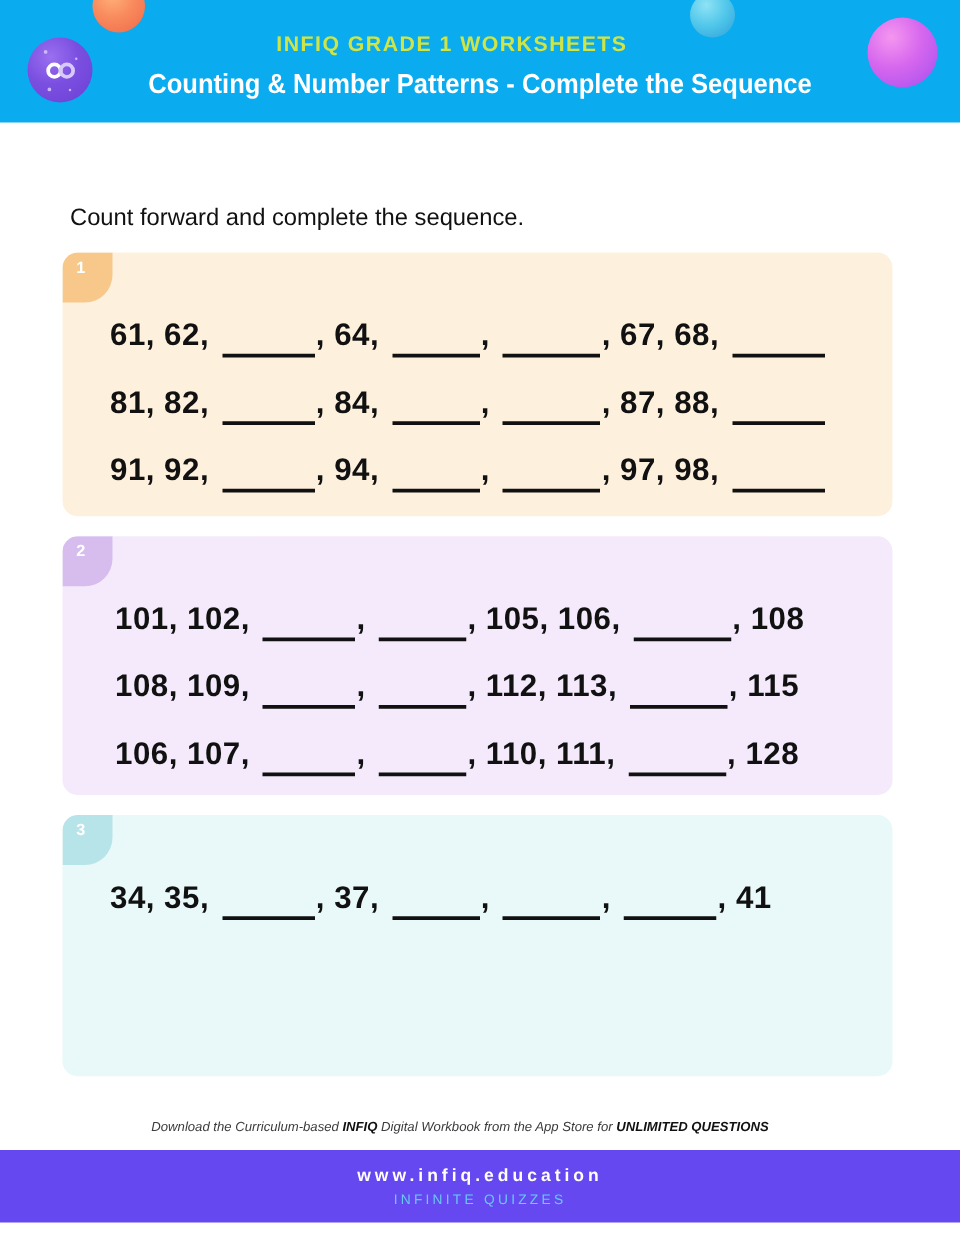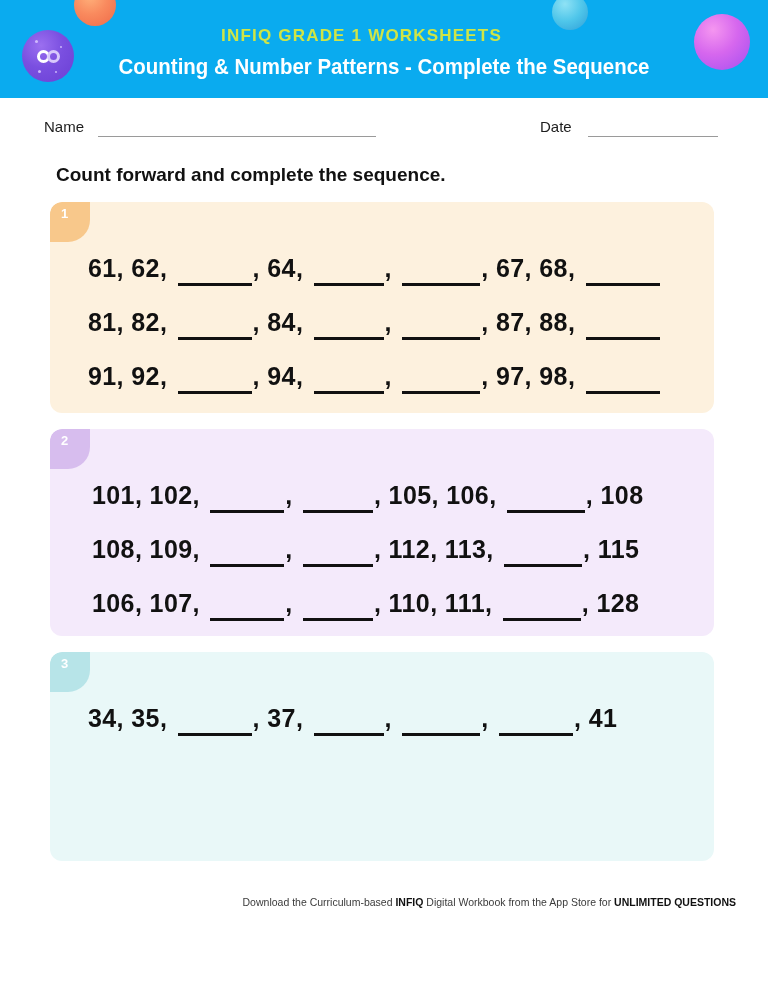--- a/index.html
+++ b/index.html
@@ -161,21 +161,21 @@
   .name-line   { left: 98px; width: 278px; }
   .date-label  { left: 540px; }
   .date-line   { left: 588px; width: 130px; }
 
   
   .instruction {
     position: absolute;
     left: 56px;
     top: 164px;
     font-family: "Liberation Sans", sans-serif;
-    font-weight: bold;
+    font-weight: normal;
     font-size: 19px;
     color: #111111;
     white-space: nowrap;
   }
 
   
   .panel {
     position: absolute;
     left: 50px;
     width: 664px;
@@ -255,25 +255,26 @@
   .blank-w1 { width: 74px; }
   .blank-w2 { width: 70px; }
   .blank-w3 { width: 78px; }
 
   
   .footer-note {
     position: absolute;
     left: 0;
     top: 896px;
     width: 736px;
-    text-align: right;
+    text-align: center;
     font-family: "Liberation Sans", sans-serif;
     font-size: 10.5px;
     color: #3b3b3b;
     white-space: nowrap;
+    font-style: italic;
   }
   .footer-note b { font-weight: bold; color: #111111; }
 
   .footer-bar {
     position: absolute;
     left: 0;
     top: 920px;
     width: 768px;
     height: 58px;
     background: #6548ef;
@@ -322,26 +323,20 @@
         <div class="logo-ring second"></div>
       </div>
     </div>
 
     <div class="header-inner">
       <div class="wk-title">INFIQ GRADE 1 WORKSHEETS</div>
       <div class="wk-subtitle">Counting &amp; Number Patterns - Complete the Sequence</div>
     </div>
   </div>
 
-  <div class="namedate">
-    <div class="nd-label name-label">Name</div>
-    <div class="nd-line name-line"></div>
-    <div class="nd-label date-label">Date</div>
-    <div class="nd-line date-line"></div>
-  </div>
 
   <div class="instruction">Count forward and complete the sequence.</div>
 
   <div class="panel panel-1">
     <div class="badge badge-1">
       <span>1</span>
     </div>
     <div class="rows">
       <div class="seq-row row-0"><span class="num">61, 62, </span><span class="blank blank-w1">&nbsp;</span><span class="num">, 64, </span><span class="blank blank-w2">&nbsp;</span><span class="num">, </span><span class="blank blank-w3">&nbsp;</span><span class="num">, 67, 68, </span><span class="blank blank-w1">&nbsp;</span></div>
       <div class="seq-row row-1"><span class="num">81, 82, </span><span class="blank blank-w1">&nbsp;</span><span class="num">, 84, </span><span class="blank blank-w2">&nbsp;</span><span class="num">, </span><span class="blank blank-w3">&nbsp;</span><span class="num">, 87, 88, </span><span class="blank blank-w1">&nbsp;</span></div>
@@ -366,14 +361,18 @@
     </div>
     <div class="rows">
       <div class="seq-row row-0"><span class="num">34, 35, </span><span class="blank blank-w1">&nbsp;</span><span class="num">, 37, </span><span class="blank blank-w2">&nbsp;</span><span class="num">, </span><span class="blank blank-w3">&nbsp;</span><span class="num">, </span><span class="blank blank-w1">&nbsp;</span><span class="num">, 41</span></div>
     </div>
   </div>
 
   <div class="footer-note">
     <span>Download the Curriculum-based </span><b>INFIQ</b><span> Digital Workbook from the App Store for </span><b>UNLIMITED QUESTIONS</b>
   </div>
 
+  <div class="footer-bar">
+    <div class="footer-url">www.infiq.education</div>
+    <div class="footer-tag">INFINITE QUIZZES</div>
+  </div>
 
 </div>
 
 </body></html>

